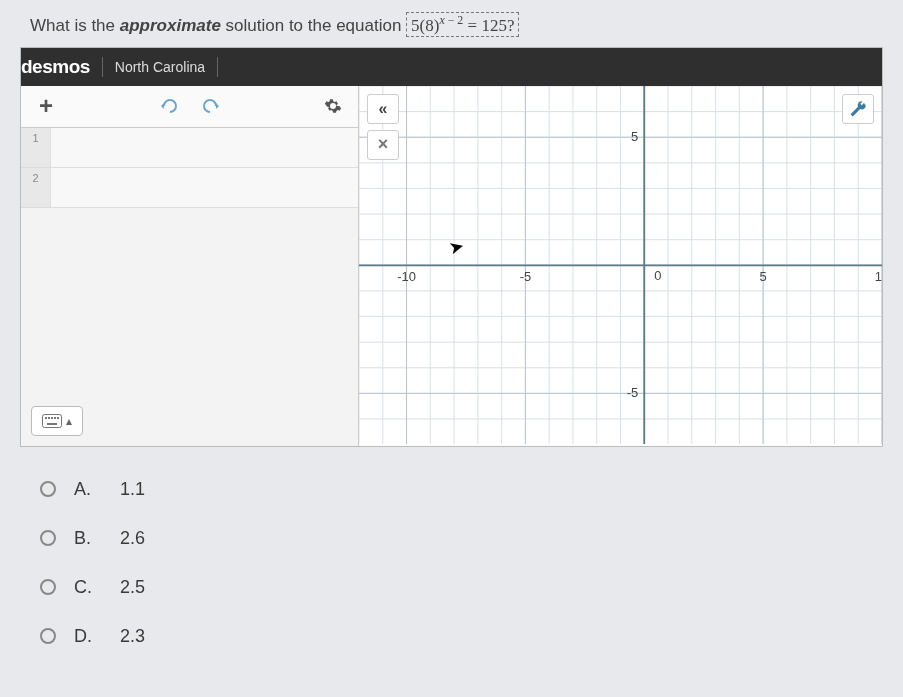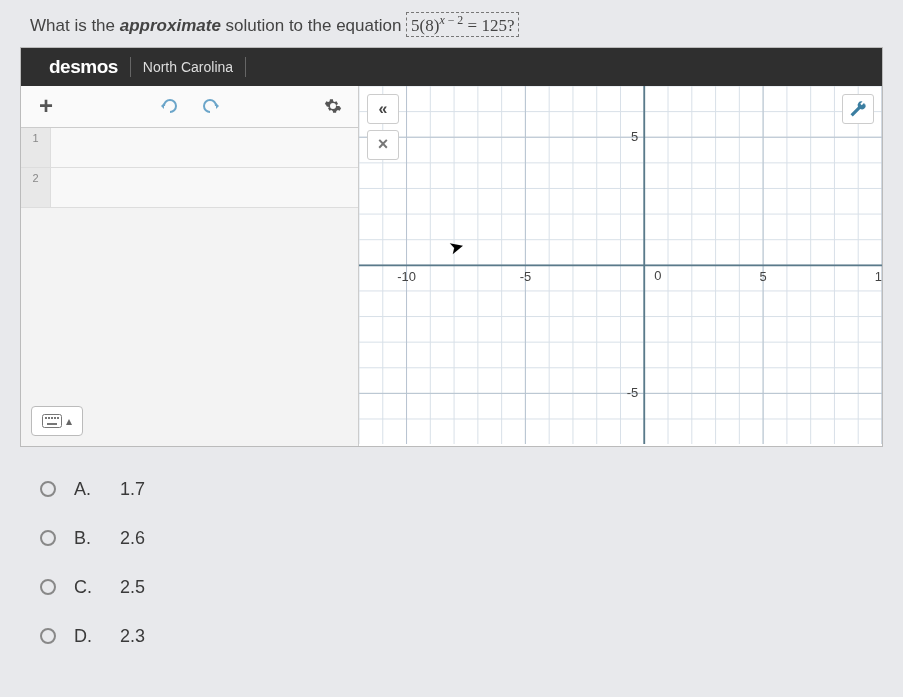--- a/index.html
+++ b/index.html
@@ -29,21 +29,21 @@
     background: #fff;
     border: 1px solid #bbb;
     position: relative;
   }
   .desmos-header {
     background: #2f2f2f;
     color: #ddd;
     display: flex;
     align-items: center;
     height: 38px;
-    padding: 0 28px;
+    padding: 0 0;
     font-size: 14px;
   }
   .desmos-logo {
     font-weight: bold;
     font-size: 19px;
     color: #fff;
     letter-spacing: -0.5px;
   }
   .hdr-sep {
     width: 1px; height: 20px; background: #666; margin: 0 12px;
@@ -307,21 +307,21 @@
         </svg>
       <div class="cursor">➤</div>
     </div>
   </div>
 </div>
 
 <div class="answers">
   <div class="ans-row">
     <div class="radio"></div>
     <span class="ans-label">A.</span>
-    <span>1.7</span>
+    <span>1.1</span>
   </div>
   <div class="ans-row">
     <div class="radio"></div>
     <span class="ans-label">B.</span>
     <span>2.6</span>
   </div>
   <div class="ans-row">
     <div class="radio"></div>
     <span class="ans-label">C.</span>
     <span>2.5</span>

